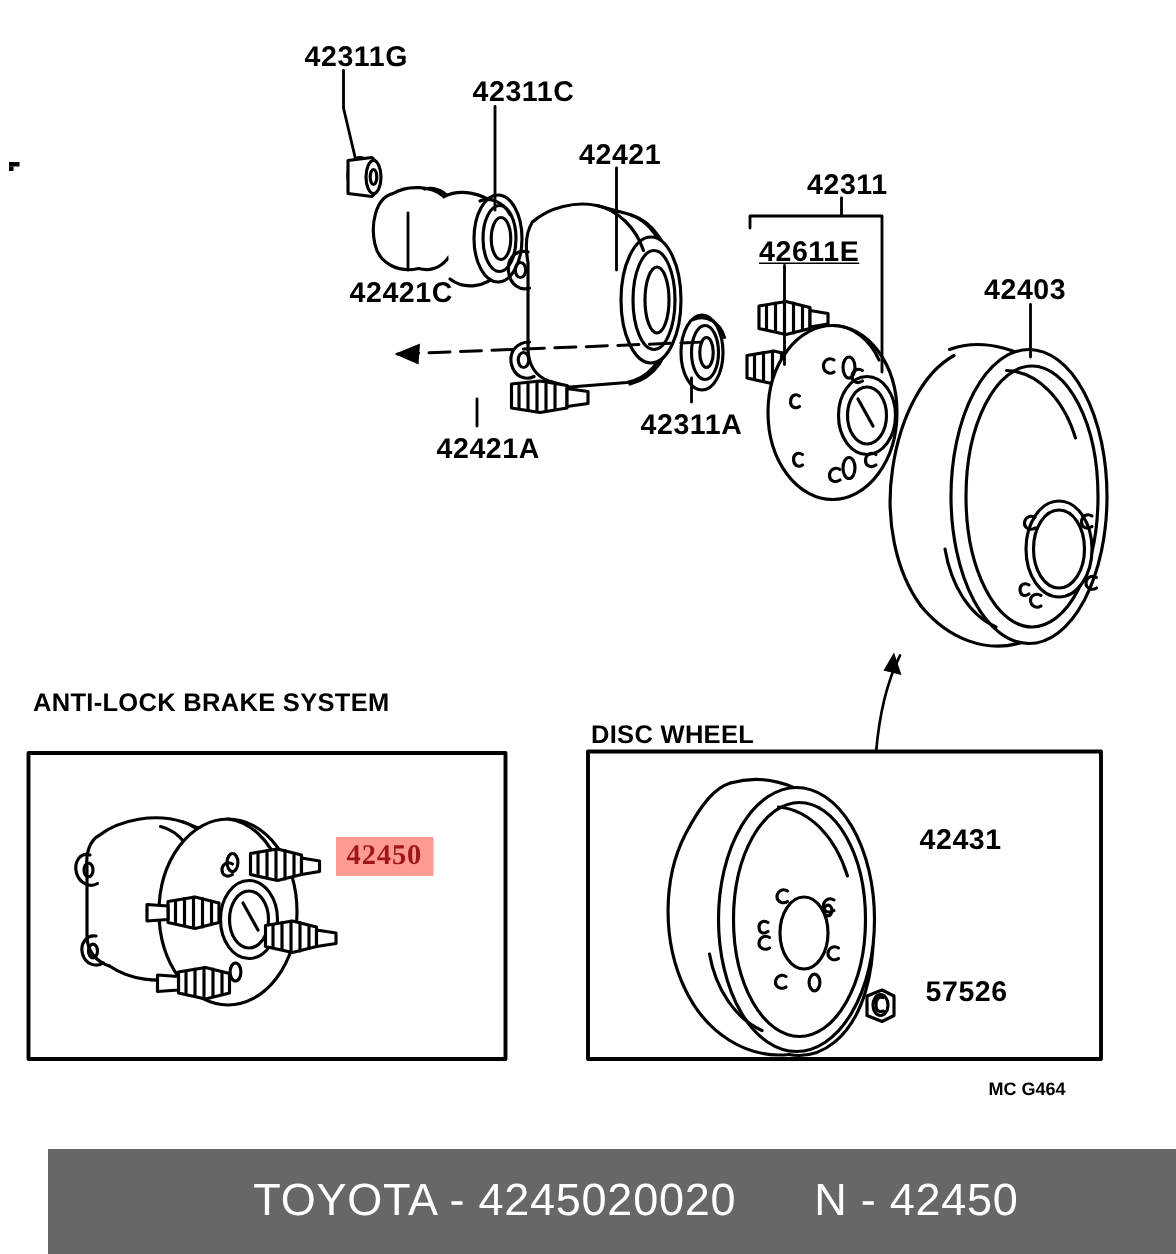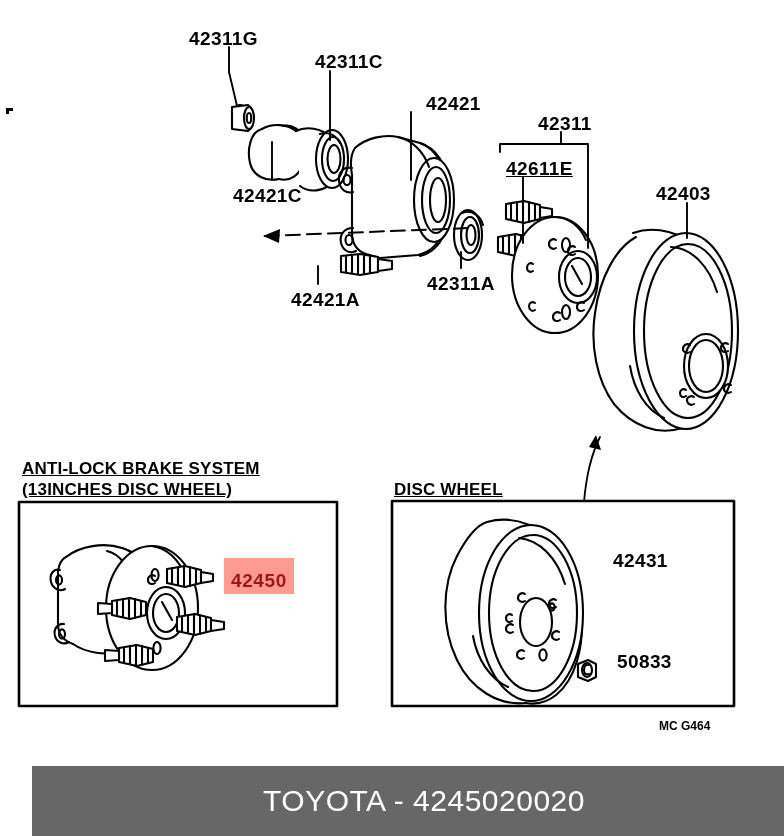--- a/index.html
+++ b/index.html
@@ -32,33 +32,33 @@
     font-weight: bold;
     font-size: 19px;
     letter-spacing: 0.4px;
     color: #000000;
     white-space: nowrap;
     line-height: 1;
   }
   .label.highlight {
     background: #fd9a92;
     color: #9e1616;
-    padding: 13px 7px 4px 7px;
+    padding: 3px 7px 4px 7px;
     letter-spacing: 0.6px;
+    font-family: Liberation Serif, serif;
   }
   .boxtitle {
     position: absolute;
     font-family: "Liberation Sans", sans-serif;
     font-weight: bold;
     font-size: 17px;
     color: #000000;
     white-space: pre;
     line-height: 1.12;
     letter-spacing: 0.2px;
-    text-decoration: underline;
   }
   .corner-mark {
     position: absolute;
     background: #000;
   }
   #footer-bar {
     position: absolute;
     left: 0;
     top: 766px;
     width: 784px;
@@ -303,39 +303,39 @@
 
       <g stroke-width="2.1">
         <path d="M578 664 L588 660 L596 664 L596 677 L588 681 L578 677 Z" fill="#fff"></path>
         <ellipse cx="587" cy="670" rx="5" ry="7" fill="#fff"></ellipse>
         <path d="M589 665 C586 664 584 666 584 670 C584 674 586 675 589 674"></path>
       </g>
 
     </g>
   </svg>
 
-  <div class="label" style="left:189px; top:29px;">42311G</div>
+  <div class="label" style="left:203px; top:29px;">42311G</div>
   <div class="label" style="left:315px; top:52px;">42311C</div>
-  <div class="label" style="left:386px; top:94px;margin-left:40px;">42421</div>
+  <div class="label" style="left:386px; top:94px;">42421</div>
   <div class="label" style="left:538px; top:114px;">42311</div>
   <div class="label" style="left:506px; top:159px;text-decoration:underline;">42611E</div>
   <div class="label" style="left:656px; top:184px;">42403</div>
   <div class="label" style="left:233px; top:186px;">42421C</div>
   <div class="label" style="left:291px; top:290px;">42421A</div>
   <div class="label" style="left:427px; top:274px;">42311A</div>
   <div class="label" style="left:613px; top:551px;">42431</div>
-  <div class="label" style="left:617px; top:652px;">50833</div>
+  <div class="label" style="left:617px; top:652px;">57526</div>
 
   <div class="label highlight" style="left:224px; top:558px;">42450</div>
 
   <div class="boxtitle" style="left:22px; top:459px;">ANTI-LOCK BRAKE SYSTEM</div>
-  <div class="boxtitle" style="left:22px; top:480px;">(13INCHES DISC WHEEL)</div>
   <div class="boxtitle" style="left:394px; top:480px;">DISC WHEEL</div>
 
   <div class="mc-code" style="left:659px; top:719px;">MC G464</div>
 
   <div id="footer-bar">
     <div id="footer-inner">
       <span class="footer-text">TOYOTA - 4245020020</span>
+      <span class="footer-text">N - 42450</span>
     </div>
   </div>
 
 </div>
 
 </body></html>

